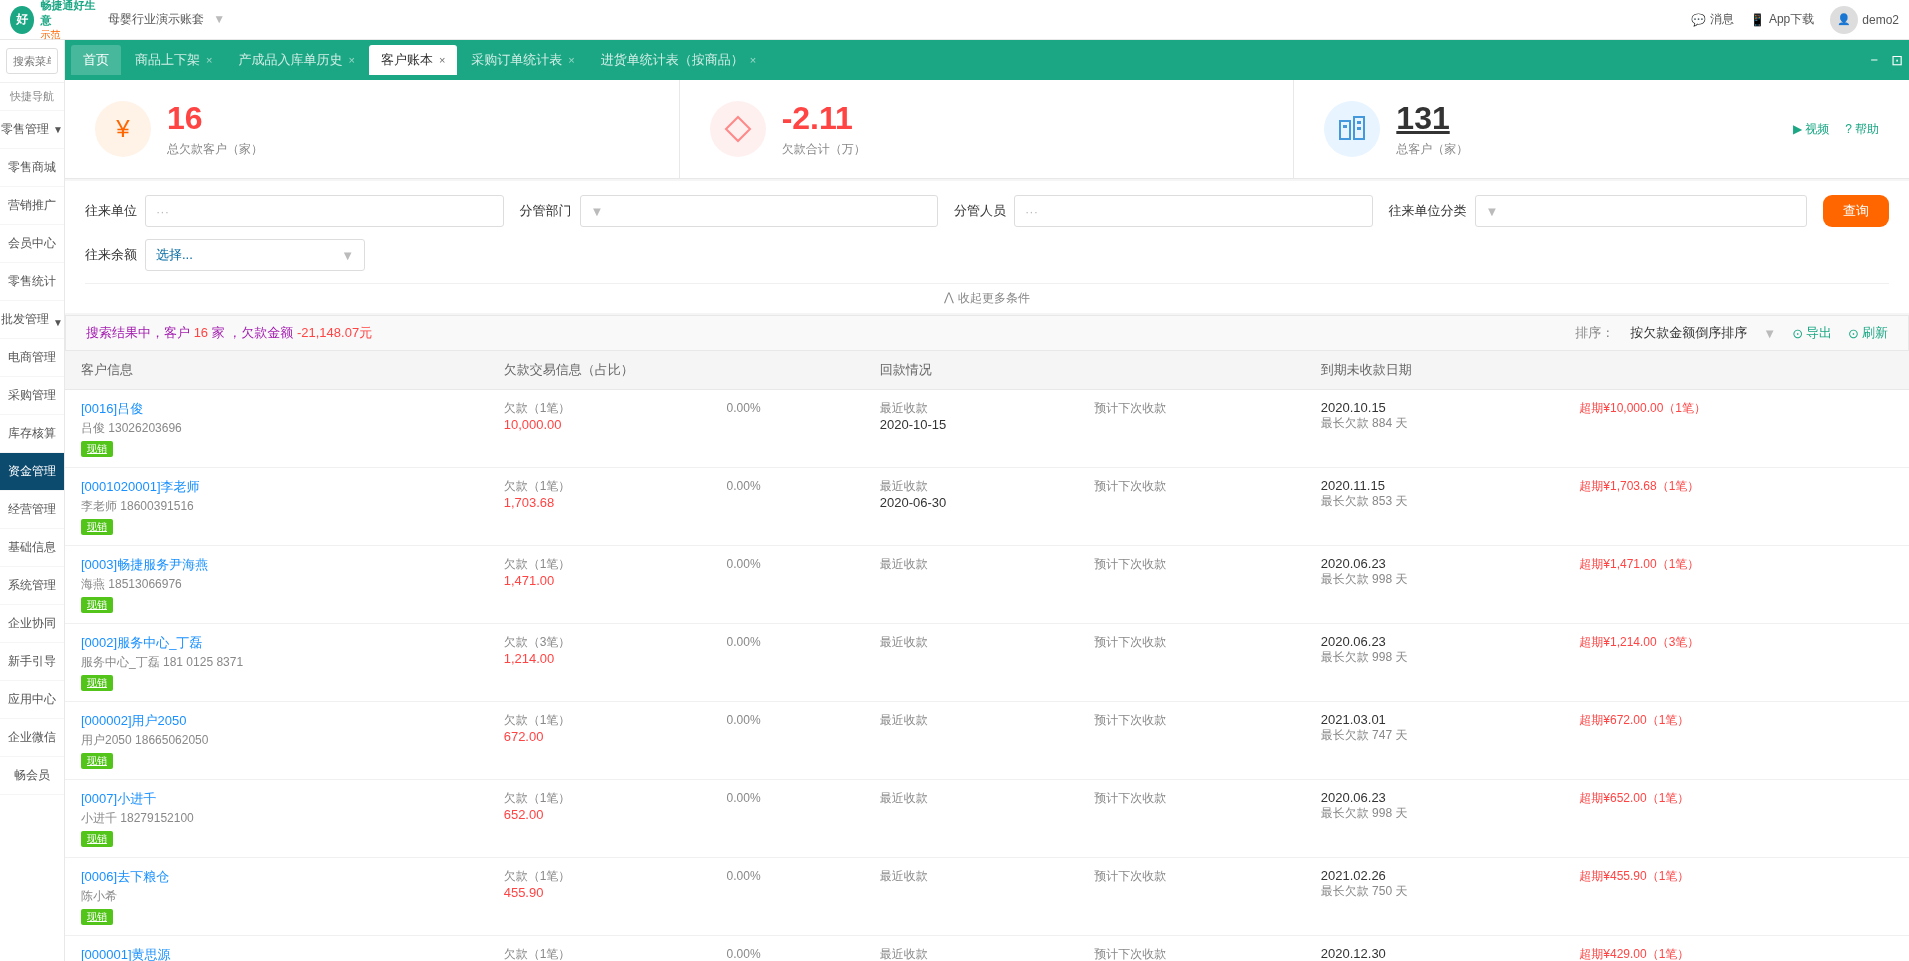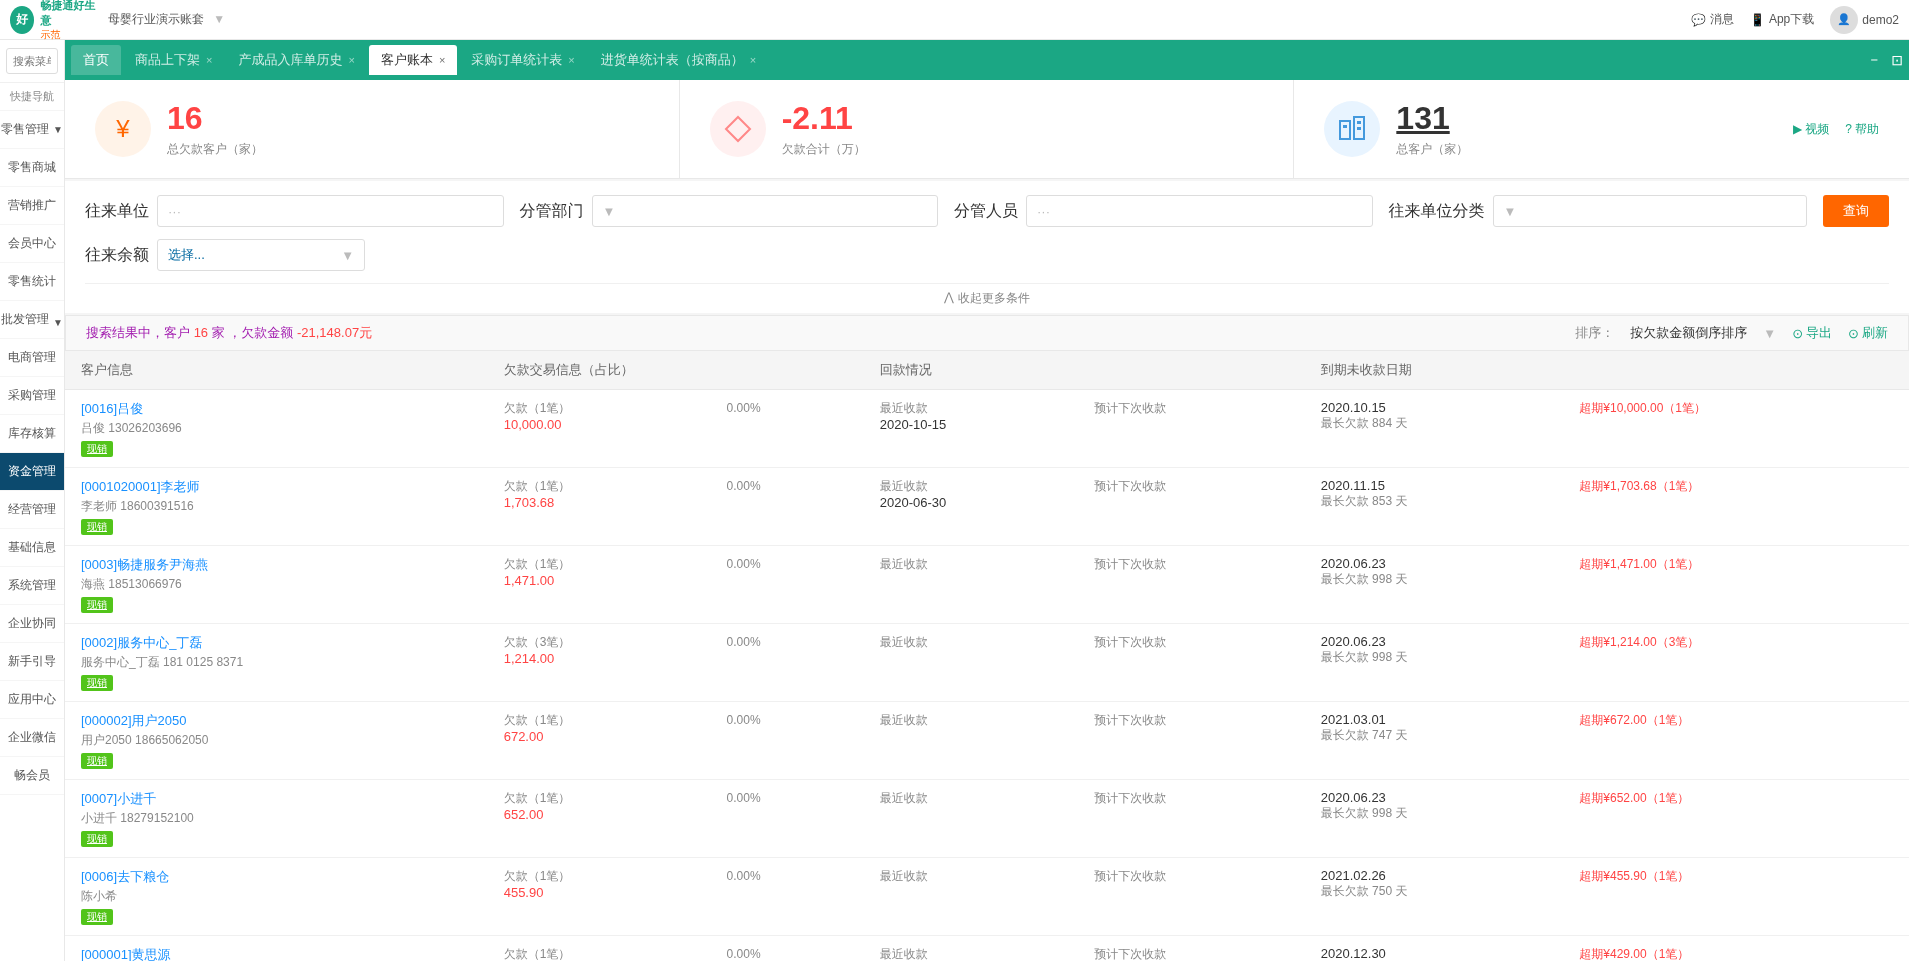--- a/index.html
+++ b/index.html
@@ -48,23 +48,23 @@
     .stat-number.red { color: #ff4444; }
     .stat-number.negative { color: #ff4444; }
     .stat-label { font-size: 12px; color: #888; margin-top: 4px; }
     .stat-card-right { margin-left: auto; display: flex; gap: 16px; align-items: flex-start; }
     .stat-link { font-size: 12px; color: #1ba784; cursor: pointer; display: flex; align-items: center; gap: 3px; }
 
     
     .filter-area { background: #fff; padding: 14px 20px 0; }
     .filter-row { display: flex; align-items: center; gap: 16px; margin-bottom: 12px; }
     .filter-item { display: flex; align-items: center; gap: 8px; flex: 1; }
-    .filter-label { font-size: 16px; color: #333; white-space: nowrap; }
+    .filter-label { font-size: 13px; color: #333; white-space: nowrap; }
     .filter-input { flex: 1; height: 32px; border: 1px solid #ddd; border-radius: 3px; padding: 0 10px; font-size: 13px; display: flex; align-items: center; justify-content: space-between; cursor: pointer; background: #fff; position: relative; }
-    .filter-btn { height: 32px; padding: 0 20px; background: #ff6600; color: #fff; border: none; border-radius: 3px; font-size: 13px; cursor: pointer; }
+    .filter-btn { height: 32px; padding: 0 20px; background: #ff6600; color: #fff; border: none; border-radius: 9px; font-size: 13px; cursor: pointer; }
     .filter-collapse { display: flex; justify-content: center; padding: 6px 0; font-size: 12px; color: #888; cursor: pointer; border-top: 1px solid #f0f0f0; margin-top: 4px; }
 
     
     .results-bar { background: #f9f9f9; border: 1px solid #e8e8e8; padding: 8px 20px; display: flex; align-items: center; justify-content: space-between; font-size: 13px; }
     .results-info { color: #333; }
     .results-info span { color: #a21caf; }
     .results-actions { display: flex; align-items: center; gap: 16px; color: #555; font-size: 13px; }
     .results-actions .sort-label { color: #888; }
 
     

